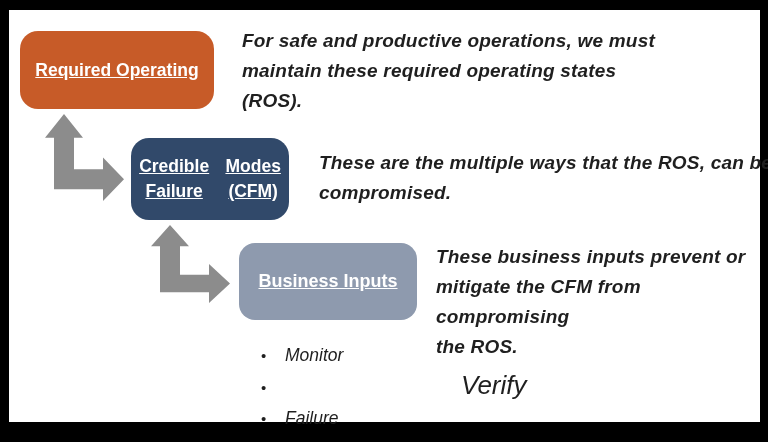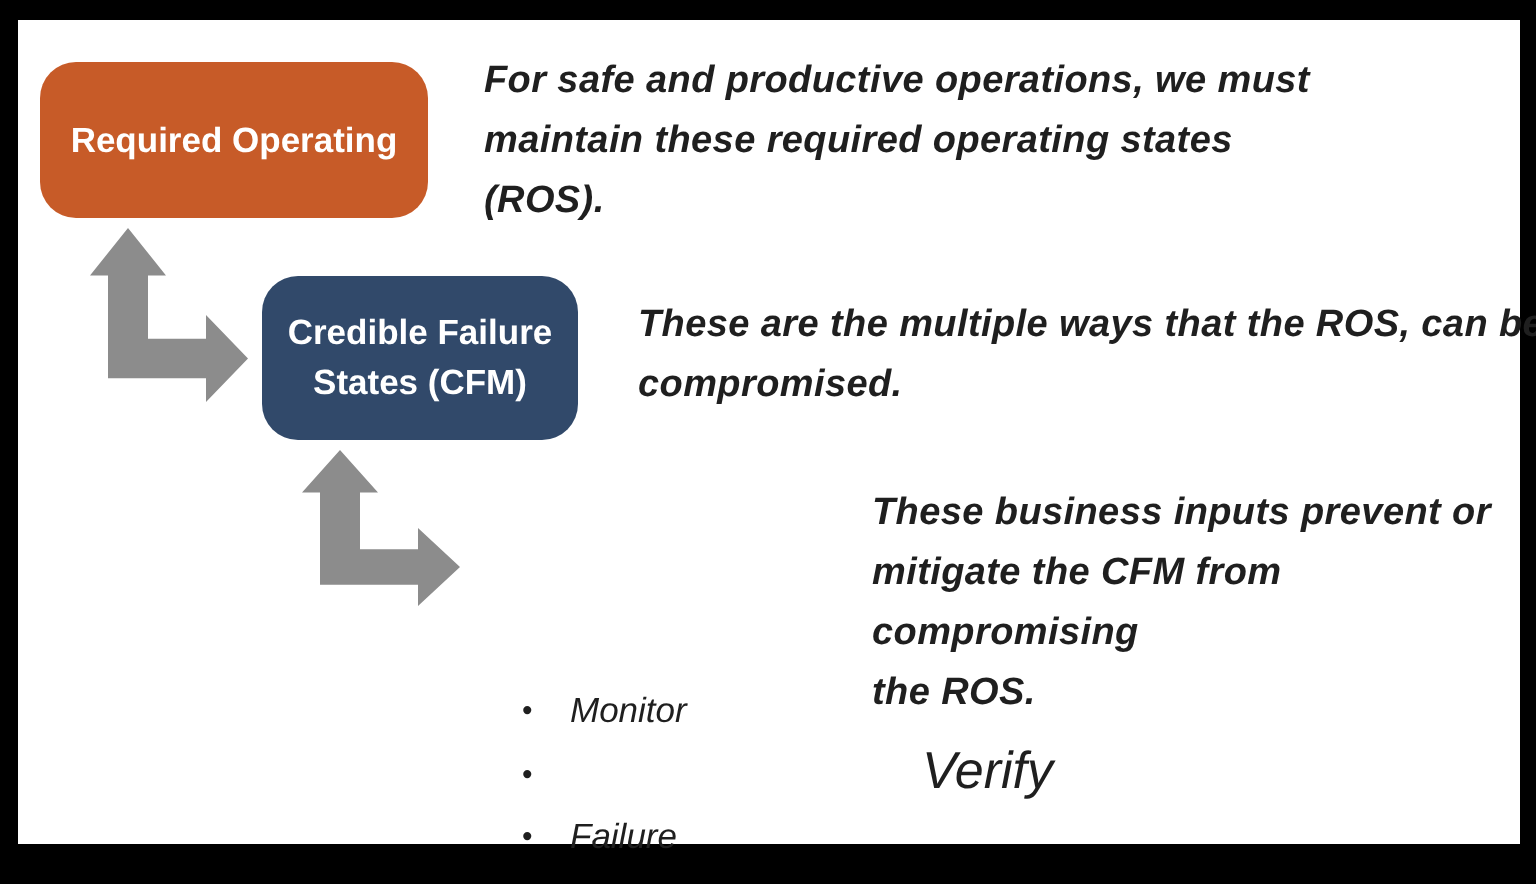--- a/index.html
+++ b/index.html
@@ -14,27 +14,28 @@
     position:absolute;
     left:9px;top:10px;right:8px;bottom:20px;
     background:#ffffff;
   }
   
   .node{
     position:absolute;
     border-radius:18px;
     color:#ffffff;
     display:flex;
-    flex-direction:column;
+    flex-direction:row;
     align-items:center;
     justify-content:center;
     text-align:center;
     font-weight:600;
     line-height:25px;
     font-size:17.5px;
+    text-decoration:underline;
   }
   .node-ros{left:11px;top:21px;width:194px;height:78px;background:var(--orange);}
   .node-cfm{left:122px;top:128px;width:158px;height:82px;background:var(--darkblue);}
   .node-bi{left:230px;top:233px;width:178px;height:77px;background:var(--grayblue);border-radius:16px;font-size:18px;}
   
   .elbow{position:absolute;}
   .elbow-1{left:36px;top:104px;width:79px;height:87px;}
   .elbow-2{left:142px;top:215px;width:79px;height:78px;}
   .elbow svg{width:100%;height:100%;display:block;}
   
@@ -88,29 +89,32 @@
     </div>
 
     <div class="elbow elbow-1">
       <svg viewBox="0 0 79 88" preserveAspectRatio="none" aria-hidden="true">
         <polygon points="19,0 38,24 29,24 29,56 58,56 58,44 79,66 58,88 58,76 9,76 9,24 0,24" fill="#8C8C8C"></polygon>
       </svg>
     </div>
 
     <div class="node node-cfm">
       <div>Credible Failure</div>
-      <div>States (CFM)</div>
+      <div>Modes (CFM)</div>
     </div>
 
     <div class="elbow elbow-2">
       <svg viewBox="0 0 79 88" preserveAspectRatio="none" aria-hidden="true">
         <polygon points="19,0 38,24 29,24 29,56 58,56 58,44 79,66 58,88 58,76 9,76 9,24 0,24" fill="#8C8C8C"></polygon>
       </svg>
     </div>
 
+    <div class="node node-bi">
+      <div>Business Inputs</div>
+    </div>
 
     <div class="note note-ros">
       <div>For safe and productive operations, we must</div>
       <div>maintain these required operating states</div>
       <div>(ROS).</div>
     </div>
 
     <div class="note note-cfm">
       <div>These are the multiple ways that the ROS, can be</div>
       <div>compromised.</div>

